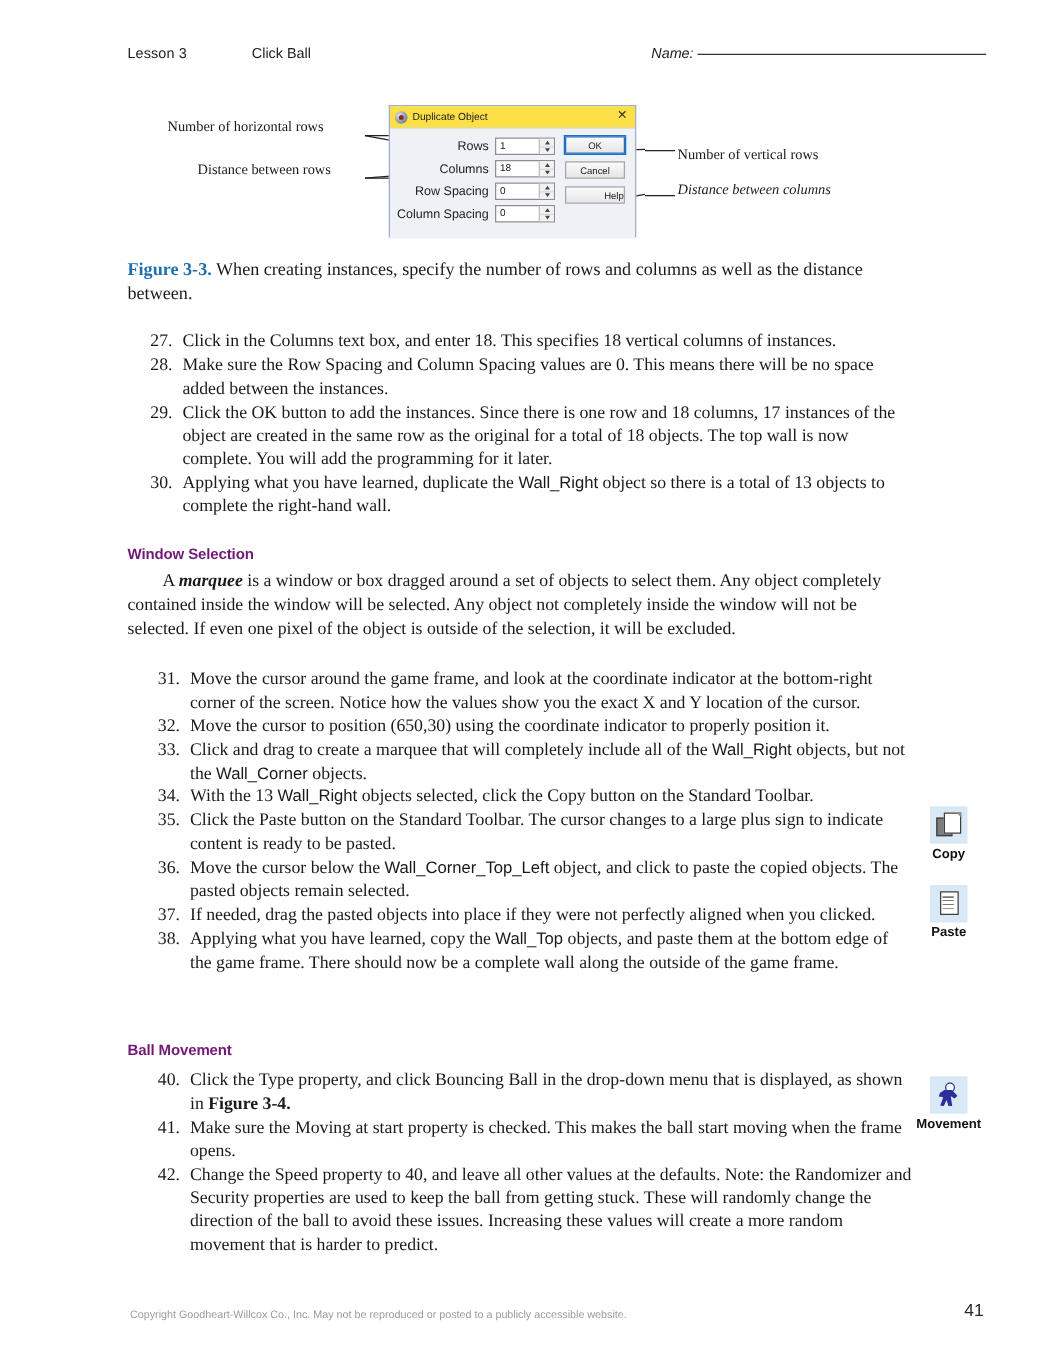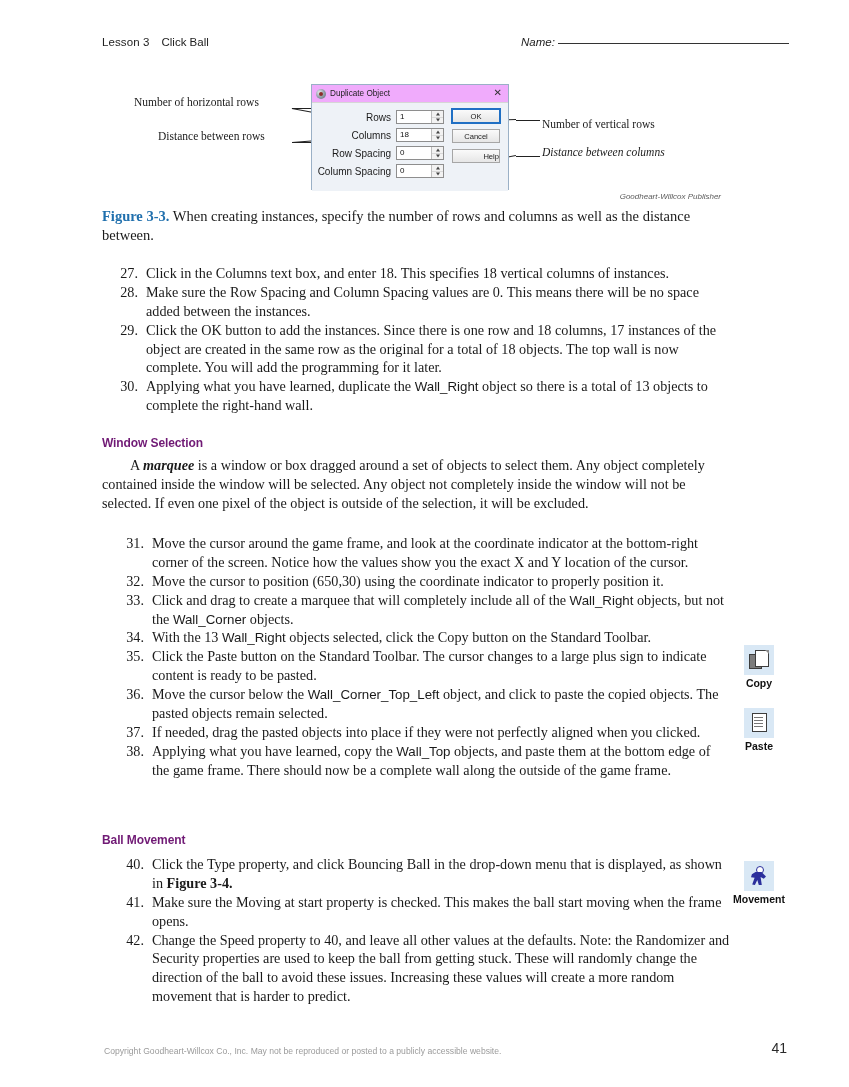--- a/index.html
+++ b/index.html
@@ -24,20 +24,21 @@
   .runhead {
     position: absolute;
     top: 34px;
     left: 102px;
     right: 60px;
     font-family: "Liberation Sans", sans-serif;
     font-size: 11.5px;
     color: #222;
     display: flex;
     align-items: baseline;
+    gap: 40px;
   }
   .runhead .lesson { letter-spacing: .1px; }
   .runhead .lesson-title { margin-left: 12px; }
   .runhead .name-block {
     margin-left: auto;
     display: flex;
     align-items: baseline;
     width: 268px;
   }
   .runhead .name-label { white-space: nowrap; font-style: italic; }
@@ -63,21 +64,21 @@
     left: 311px;
     top: 0px;
     width: 198px;
     height: 106px;
     background: #eef2f7;
     border: 1px solid #9ab0c6;
     box-sizing: border-box;
   }
   .dlg-title {
     height: 17px;
-    background: #f0abfc;
+    background: #fde047;
     border-bottom: 1px solid #d6d6d6;
     display: flex;
     align-items: center;
     padding: 0 4px;
     font-family: "Liberation Sans", sans-serif;
     font-size: 8.2px;
     color: #222;
   }
   .dlg-icon {
     width: 10px; height: 10px;
@@ -443,21 +444,20 @@
               </span>
           </span>
         </div>
 
         <div class="dlg-btn ok">OK</div>
         <div class="dlg-btn cancel">Cancel</div>
         <div class="dlg-btn help">Help</div>
       </div>
     </div>
 
-    <div class="credit">Goodheart-Willcox Publisher</div>
   </div>
 
   <div class="fig-caption">
     <b class="figno">Figure 3-3.</b>
     <span>When creating instances, specify the number of rows and columns as well as the distance between.</span>
   </div>
 
   <ol class="steps" id="steps-a">
       <li><span class="num">27.</span><span>Click in the </span><span class="bold">Columns</span><span> text box, and enter 18. This specifies 18 vertical columns of instances.</span></li>
       <li><span class="num">28.</span><span>Make sure the </span><span class="bold">Row Spacing</span><span> and </span><span class="bold">Column Spacing</span><span> values are 0. This means there will be no space added between the instances.</span></li>

